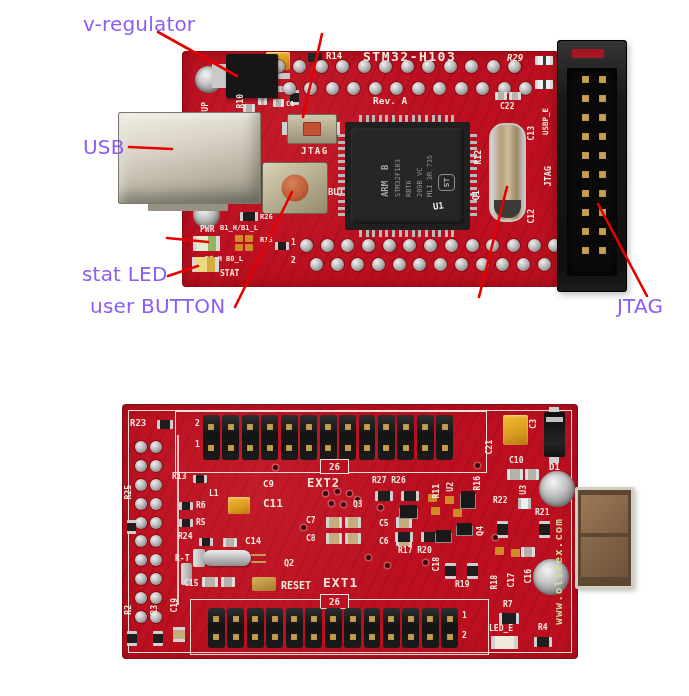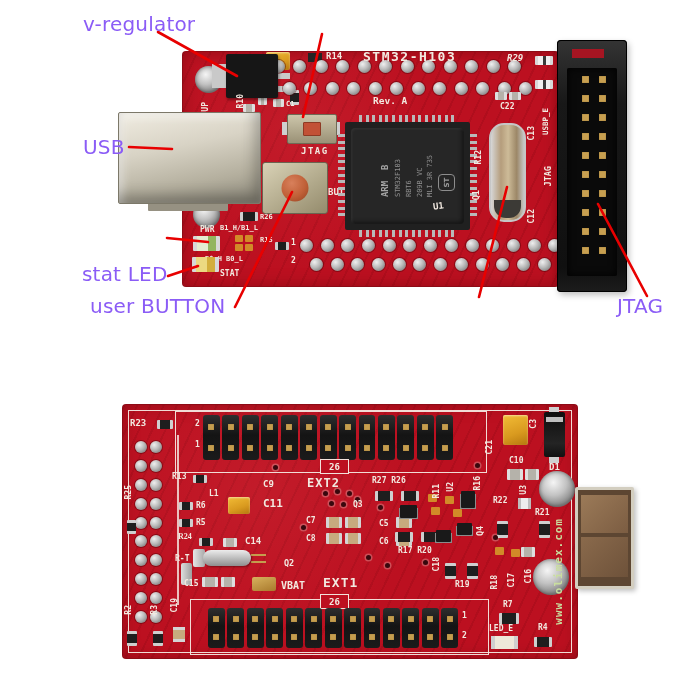--- a/index.html
+++ b/index.html
@@ -356,36 +356,36 @@
 
     <span class="silk" style="left:49px;top:68px;">R13</span>
     <div class="res" style="left:70px;top:70px;width:14px;height:8px;"></div>
     <span class="silk" style="left:86px;top:85px;">L1</span>
     <div class="capy" style="left:105px;top:92px;width:22px;height:17px;"></div>
     <span class="silk" style="left:140px;top:93px;font-size:11px;">C11</span>
     <div class="res" style="left:56px;top:97px;width:14px;height:8px;"></div>
     <span class="silk" style="left:73px;top:97px;">R6</span>
     <div class="res" style="left:56px;top:114px;width:14px;height:8px;"></div>
     <span class="silk" style="left:73px;top:114px;">R5</span>
-    <span class="silk" style="left:55px;top:128px;font-family:Liberation Serif, serif;">R24</span>
+    <span class="silk" style="left:55px;top:128px;">R24</span>
     <div class="res" style="left:76px;top:133px;width:14px;height:8px;"></div>
     <span class="silk" style="left:52px;top:150px;">R-T</span>
     <div class="caps" style="left:100px;top:133px;width:14px;height:9px;"></div>
     <span class="silk" style="left:122px;top:132px;font-size:9px;">C14</span>
     <div style="position:absolute;left:58px;top:158px;width:11px;height:22px;background:linear-gradient(90deg,#dedede,#9e9e9e);z-index:2;border-radius:2px;"></div>
     <div style="position:absolute;left:70px;top:144px;width:12px;height:18px;background:linear-gradient(90deg,#e6e6e6,#a8a8a8);z-index:2;border-radius:2px;"></div>
     <div style="position:absolute;left:80px;top:145px;width:48px;height:16px;border-radius:8px;background:linear-gradient(180deg,#ececec,#b9b9b9 55%,#8f8f8f);z-index:3;box-shadow:1px 1px 2px rgba(0,0,0,.35);"></div>
     <div style="position:absolute;left:128px;top:149px;width:15px;height:2px;background:#c59d4e;z-index:2;"></div>
     <div style="position:absolute;left:128px;top:156px;width:15px;height:2px;background:#c59d4e;z-index:2;"></div>
     <span class="silk" style="left:161px;top:154px;font-size:8.5px;">Q2</span>
     <span class="silk" style="left:61px;top:175px;">C15</span>
     <div class="caps" style="left:79px;top:172px;width:16px;height:10px;"></div>
     <div class="caps" style="left:98px;top:172px;width:14px;height:10px;"></div>
     <div style="position:absolute;left:129px;top:172px;width:24px;height:14px;background:linear-gradient(160deg,#d8b25e,#a8792c);border-radius:2px;z-index:2;"></div>
-    <span class="silk" style="left:158px;top:176px;font-size:10px;">VBAT</span>
+    <span class="silk" style="left:158px;top:176px;font-size:10px;">RESET</span>
 
     <div class="via" style="left:200px;top:86px;"></div>
       <div class="via" style="left:212px;top:84px;"></div>
     <div class="via" style="left:224px;top:86px;"></div>
       <div class="via" style="left:232px;top:92px;"></div>
     <div class="via" style="left:206px;top:96px;"></div>
       <div class="via" style="left:218px;top:97px;"></div>
     <span class="silk" style="left:183px;top:112px;">C7</span>
     <span class="silk" style="left:183px;top:130px;">C8</span>
     <div class="capb" style="left:203px;top:112px;width:16px;height:11px;"></div>

